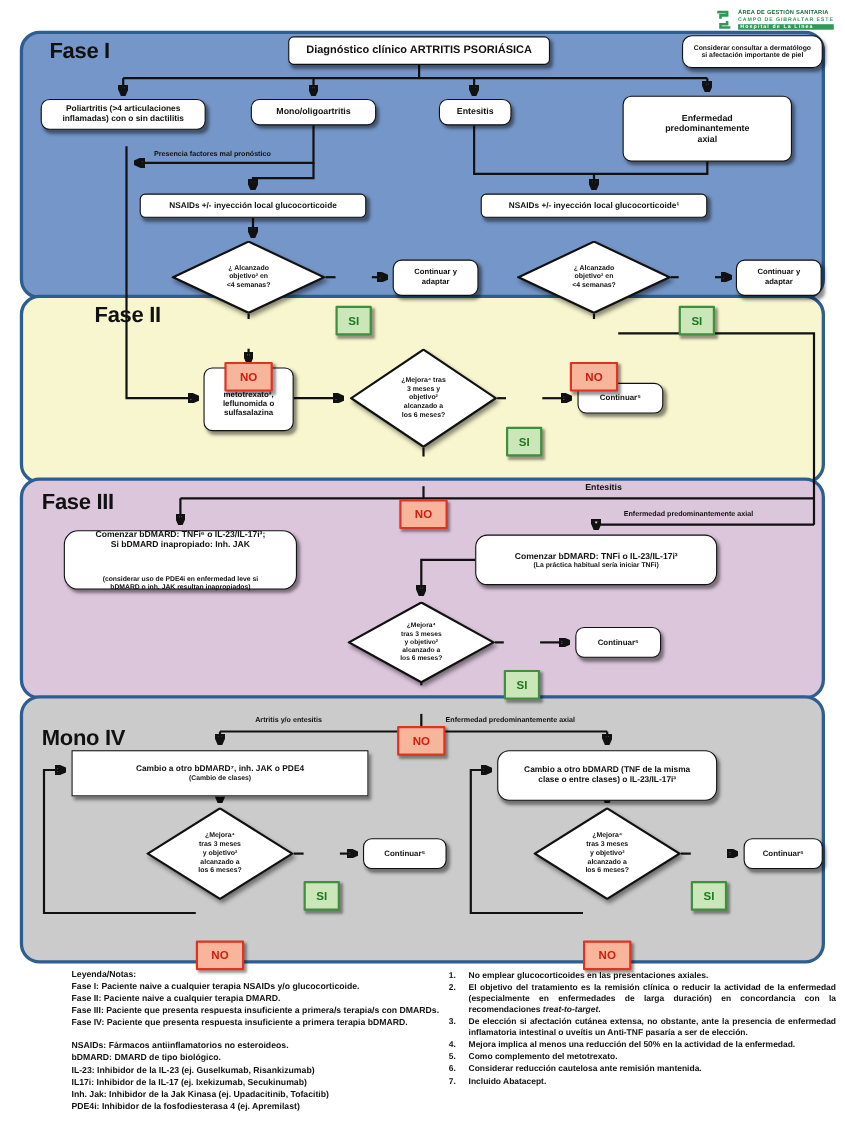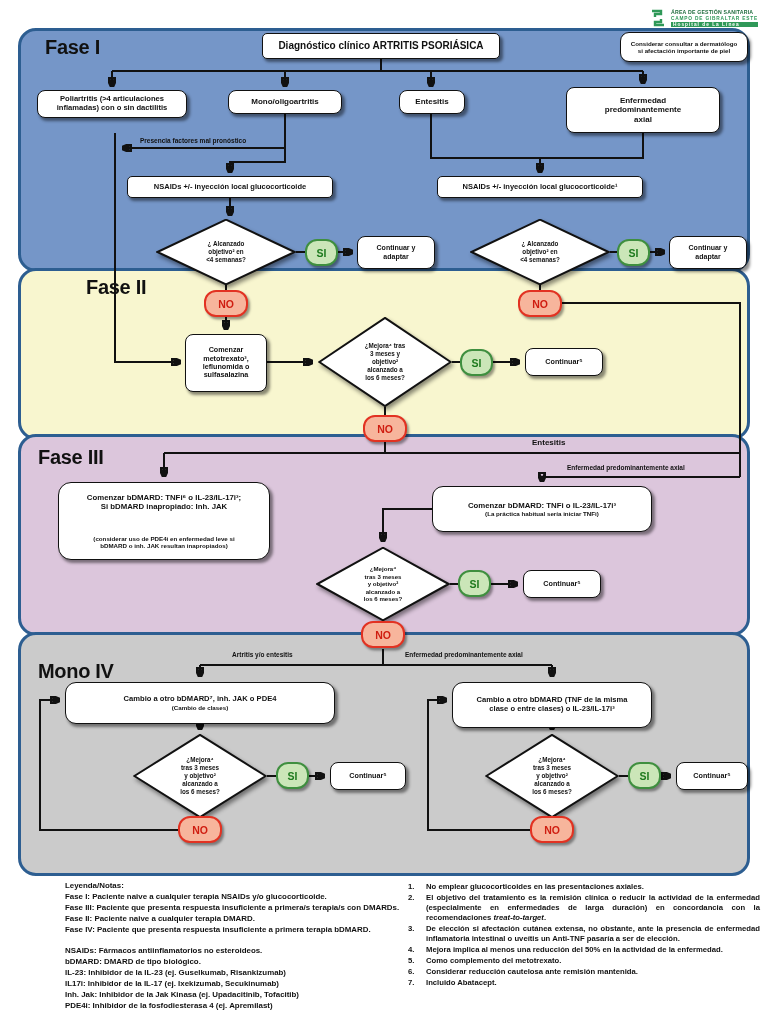--- a/index.html
+++ b/index.html
@@ -17,22 +17,22 @@
         display:flex;flex-direction:column;align-items:center;justify-content:center;
         text-align:center;white-space:pre-line;font-weight:700;box-sizing:border-box;
         box-shadow:2.5px 3px 3px rgba(0,0,0,.45);line-height:1.18;}
   .nsub{font-weight:700;white-space:pre-line;}
   .diamond{position:absolute;z-index:20;filter:drop-shadow(2.5px 3px 2px rgba(0,0,0,.45));}
   .diamond svg{position:absolute;left:0;top:0;width:100%;height:100%;}
   .diamond polygon{fill:#fff;stroke:#111;stroke-width:2;vector-effect:non-scaling-stroke;}
   .dtext{position:absolute;inset:0;display:flex;align-items:center;justify-content:center;
          text-align:center;white-space:pre-line;font-weight:700;font-size:6.3px;line-height:1.25;}
   .badge{position:absolute;z-index:30;display:flex;align-items:center;justify-content:center;
-         font-weight:800;font-size:10.5px;border-radius:12px;border:2.2px solid;box-sizing:border-box;
-         box-shadow:2px 2.5px 2.5px rgba(0,0,0,.4);}
+         font-weight:800;font-size:10.5px;border-radius:1px;border:2.2px solid;box-sizing:border-box;
+         box-shadow:2px 2.5px 2.5px rgba(0,0,0,.4);margin-top:39px;}
   .si{background:var(--c-si-bg);border-color:var(--c-si-bd);color:var(--c-si-tx);}
   .no{background:var(--c-no-bg);border-color:var(--c-no-bd);color:var(--c-no-tx);}
   .llabel{position:absolute;z-index:15;font-weight:700;font-size:6.5px;white-space:nowrap;}
   .legend{position:absolute;z-index:5;font-weight:700;font-size:7.9px;line-height:11px;}
   .notes{position:absolute;z-index:5;font-weight:700;font-size:7.7px;line-height:10px;}
   .noterow{display:grid;grid-template-columns:18px 1fr;margin-bottom:1px;}
   .notetxt{text-align:justify;}
   .it{font-style:italic;font-weight:700;}
   #logo{position:absolute;left:648px;top:5px;width:118px;height:26px;z-index:5;display:flex;gap:3px;align-items:center;}
   #logo .ltxt{display:flex;flex-direction:column;gap:1px;}
@@ -121,21 +121,21 @@
   </svg>
 
   <div class="node" style="left:262px;top:33px;width:238px;height:26px;font-size:10px;border-radius:5px;">Diagnóstico clínico ARTRITIS PSORIÁSICA</div>
   <div class="node" style="left:620px;top:32px;width:128px;height:30px;font-size:6.2px;font-weight:600;border-radius:9px;border-width:1.4px;">Considerar consultar a dermatólogo
 si afectación importante de piel</div>
 
   <div class="node" style="left:37px;top:90px;width:150px;height:28px;font-size:7.6px;">Poliartritis (&gt;4 articulaciones
 inflamadas) con o sin dactilitis</div>
   <div class="node" style="left:228px;top:90px;width:114px;height:24px;font-size:8px;">Mono/oligoartritis</div>
   <div class="node" style="left:399px;top:90px;width:66px;height:24px;font-size:8px;">Entesitis</div>
-  <div class="node" style="left:566px;top:87px;width:154px;height:46px;font-size:8px;">Enfermedad
+  <div class="node" style="left:566px;top:87px;width:154px;height:60px;font-size:8px;">Enfermedad
 predominantemente
 axial</div>
 
   <div class="llabel" style="left:140px;top:137px;">Presencia factores mal pronóstico</div>
 
   <div class="node" style="left:127px;top:176px;width:206px;height:22px;font-size:7.5px;border-radius:5px;">NSAIDs +/- inyección local glucocorticoide</div>
   <div class="node" style="left:437px;top:176px;width:206px;height:22px;font-size:7.5px;border-radius:5px;">NSAIDs +/- inyección local glucocorticoide¹</div>
 
   <div class="diamond" style="left:156px;top:219px;width:140px;height:66px;">
     <svg viewBox="0 0 100 100" preserveAspectRatio="none">
@@ -177,21 +177,21 @@
 alcanzado a
 los 6 meses?</div>
   </div>
   <div class="badge si" style="left:460px;top:349px;width:33px;height:27px;">SI</div>
   <div class="node" style="left:525px;top:348px;width:78px;height:28px;font-size:7.2px;">Continuar⁵</div>
   <div class="badge no" style="left:363px;top:415px;width:44px;height:27px;">NO</div>
 
   <div class="llabel" style="left:532px;top:438px;font-size:8px;">Entesitis</div>
   <div class="llabel" style="left:567px;top:464px;">Enfermedad predominantemente axial</div>
 
-  <div class="node" style="left:58px;top:482px;width:212px;height:78px;border-radius:13px;gap:24px;">
+  <div class="node" style="left:58px;top:482px;width:212px;height:54px;border-radius:13px;gap:24px;">
     <span class="nmain" style="font-size:7.8px;">Comenzar bDMARD: TNFi⁶ o IL-23/IL-17i³;
 Si bDMARD inapropiado: Inh. JAK</span>
     <span class="nsub" style="font-size:6.2px;">(considerar uso de PDE4i en enfermedad leve si
 bDMARD o inh. JAK resultan inapropiados)</span>
   </div>
   <div class="node" style="left:432px;top:486px;width:220px;height:46px;border-radius:11px;">
     <span class="nmain" style="font-size:7.8px;">Comenzar bDMARD: TNFi o IL-23/IL-17i³</span>
     <span class="nsub" style="font-size:6.2px;">(La práctica habitual sería iniciar TNFi)</span>
   </div>
 
@@ -205,21 +205,21 @@
 alcanzado a
 los 6 meses?</div>
   </div>
   <div class="badge si" style="left:458px;top:570px;width:33px;height:27px;">SI</div>
   <div class="node" style="left:523px;top:570px;width:78px;height:28px;font-size:7.2px;">Continuar⁵</div>
   <div class="badge no" style="left:361px;top:621px;width:44px;height:27px;">NO</div>
 
   <div class="llabel" style="left:232px;top:651px;">Artritis y/o entesitis</div>
   <div class="llabel" style="left:405px;top:651px;">Enfermedad predominantemente axial</div>
 
-  <div class="node" style="left:65px;top:682px;width:270px;height:42px;border-radius:11px;">
+  <div class="node" style="left:65px;top:682px;width:270px;height:42px;border-radius:0;">
     <span class="nmain" style="font-size:7.6px;">Cambio a otro bDMARD⁷, inh. JAK o PDE4</span>
     <span class="nsub" style="font-size:6.2px;">(Cambio de clases)</span>
   </div>
   <div class="node" style="left:452px;top:682px;width:200px;height:46px;font-size:7.6px;border-radius:11px;">Cambio a otro bDMARD (TNF de la misma
 clase o entre clases)  o IL-23/IL-17i³</div>
 
   <div class="diamond" style="left:133px;top:734px;width:134px;height:84px;">
     <svg viewBox="0 0 100 100" preserveAspectRatio="none">
         <polygon points="50,1 99,50 50,99 1,50"></polygon>
       </svg>
@@ -242,22 +242,22 @@
   <div class="badge si" style="left:276px;top:762px;width:33px;height:27px;">SI</div>
   <div class="badge si" style="left:628px;top:762px;width:33px;height:27px;">SI</div>
   <div class="node" style="left:330px;top:762px;width:76px;height:28px;font-size:7.2px;">Continuar⁵</div>
   <div class="node" style="left:676px;top:762px;width:72px;height:28px;font-size:7.2px;">Continuar⁵</div>
   <div class="badge no" style="left:178px;top:816px;width:44px;height:27px;">NO</div>
   <div class="badge no" style="left:530px;top:816px;width:44px;height:27px;">NO</div>
 
   <div class="legend" style="left:65px;top:880px;width:335px;">
     <div>Leyenda/Notas:</div>
     <div>Fase I: Paciente naive a cualquier terapia NSAIDs y/o glucocorticoide.</div>
+    <div>Fase II: Paciente naive a cualquier terapia DMARD.</div>
     <div>Fase III: Paciente que presenta respuesta insuficiente a primera/s terapia/s con DMARDs.</div>
-    <div>Fase II: Paciente naive a cualquier terapia DMARD.</div>
     <div>Fase IV: Paciente que presenta respuesta insuficiente a primera terapia bDMARD.</div>
     <div style="height:10px;"></div>
     <div>NSAIDs: Fármacos antiinflamatorios no esteroideos.</div>
     <div>bDMARD: DMARD de tipo biológico.</div>
     <div>IL-23: Inhibidor de la IL-23 (ej. Guselkumab, Risankizumab)</div>
     <div>IL17i: Inhibidor de la IL-17 (ej.  Ixekizumab, Secukinumab)</div>
     <div>Inh. Jak: Inhibidor de la Jak Kinasa (ej. Upadacitinib, Tofacitib)</div>
     <div>PDE4i: Inhibidor de la fosfodiesterasa 4 (ej. Apremilast)</div>
   </div>
 

